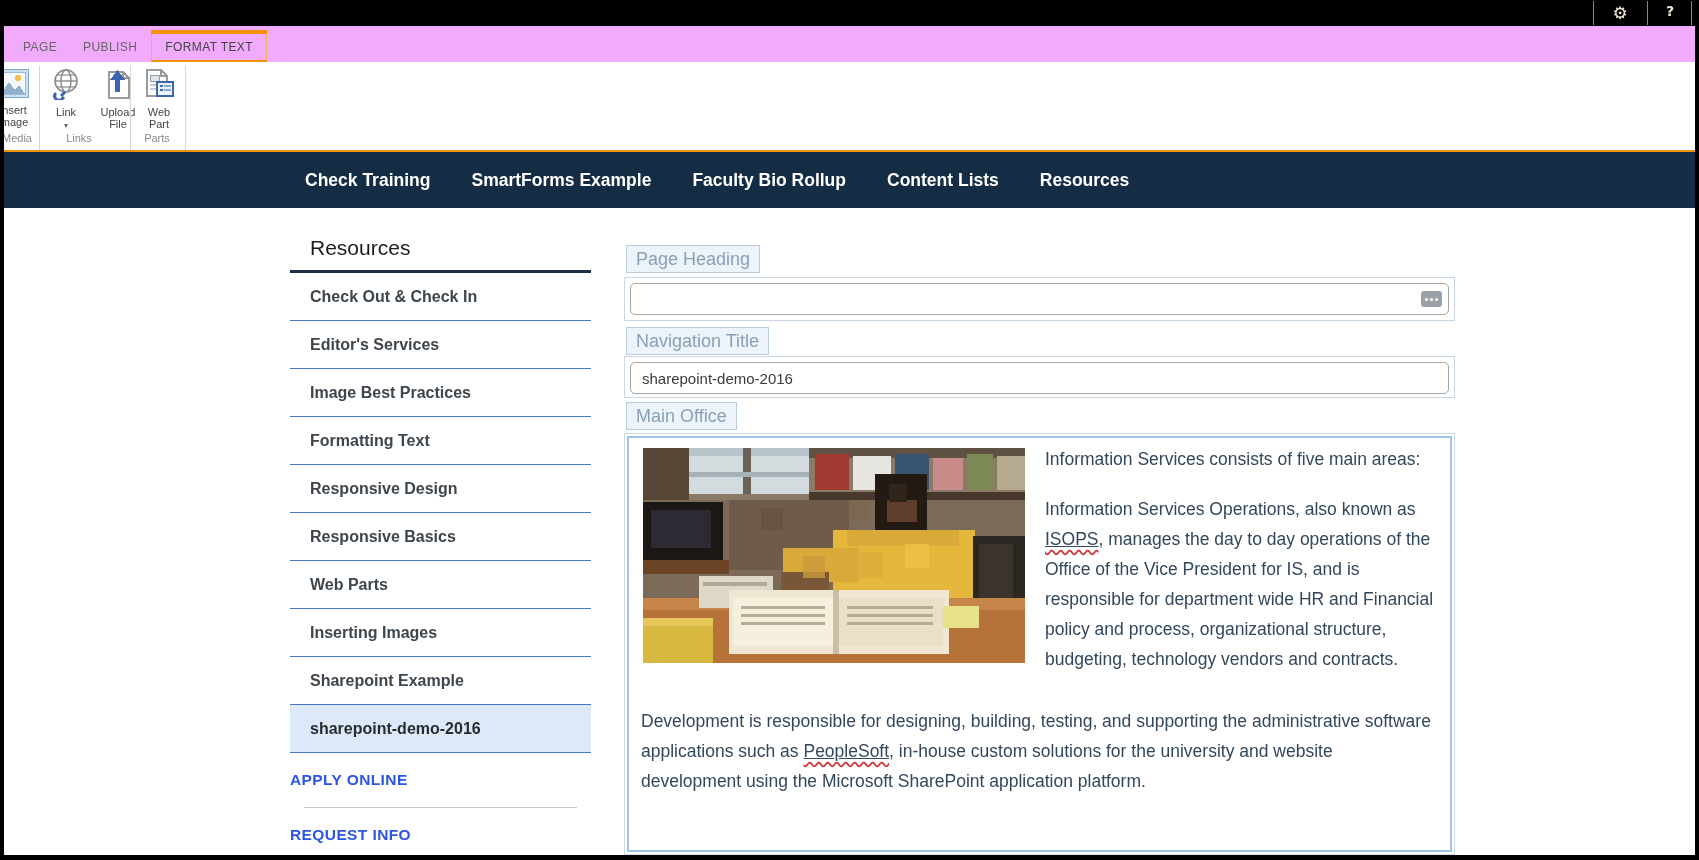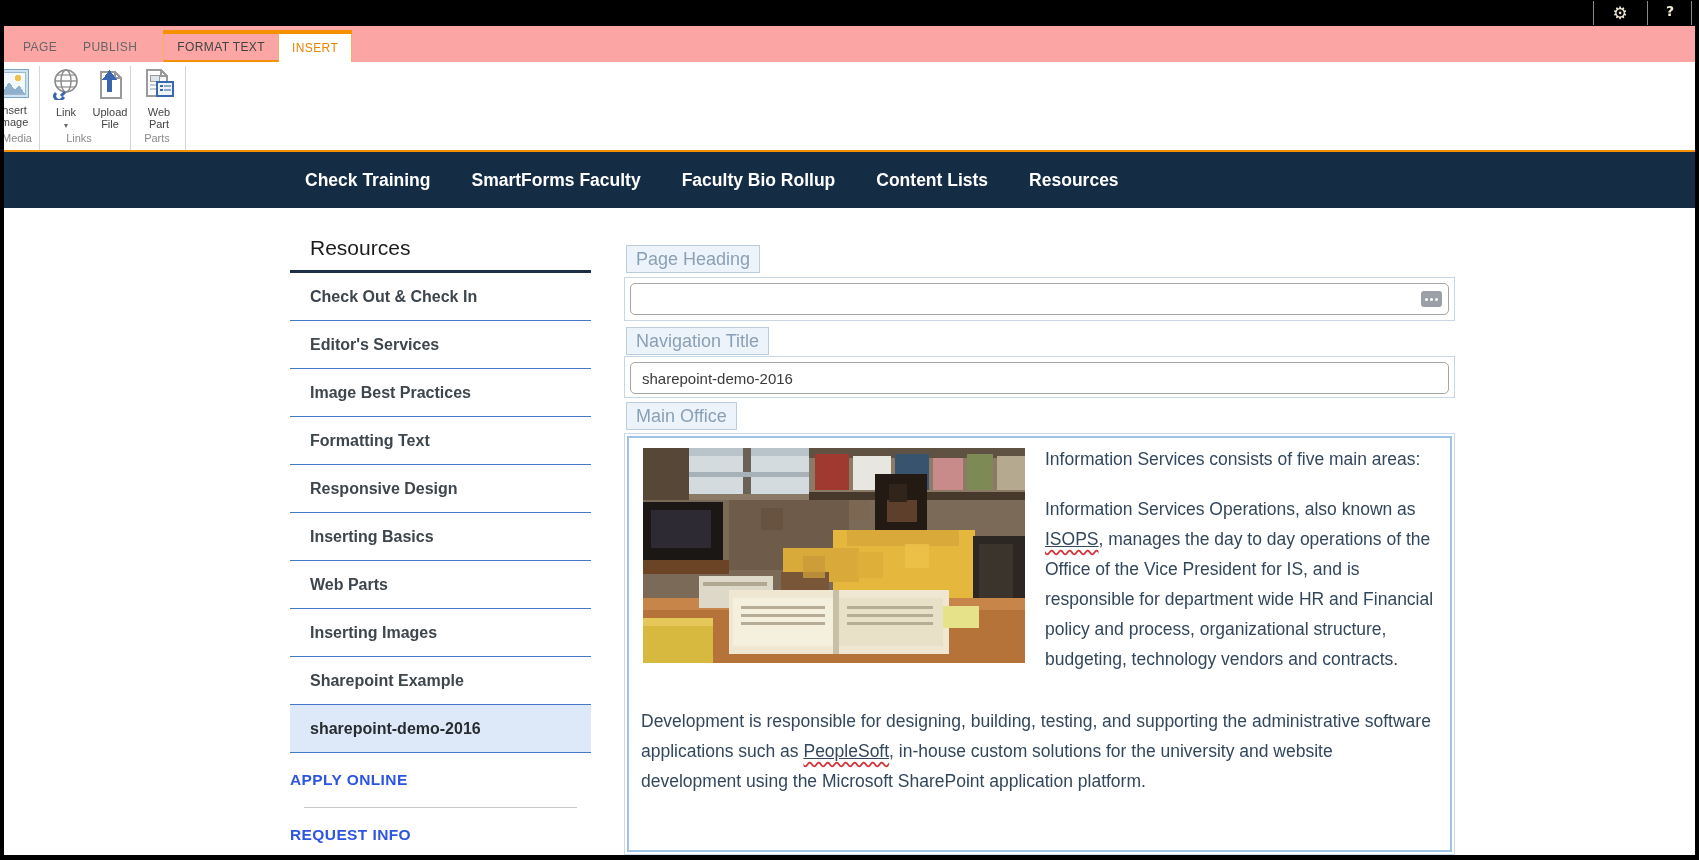--- a/index.html
+++ b/index.html
@@ -8,23 +8,23 @@
 
   
   .suite-bar{position:absolute;top:0;left:0;width:1699px;height:26px;background:#000;}
   .suite-sep{position:absolute;top:1px;height:24px;width:1px;background:#8a8a8a;}
   .suite-icon{position:absolute;top:3px;width:34px;text-align:center;color:#f3ecd9;font-family:"DejaVu Sans",sans-serif;}
 
   
   #app{position:absolute;top:26px;left:4px;right:4px;bottom:5px;background:#fff;overflow:hidden;}
 
   
-  .tab-row{position:absolute;top:0;left:0;right:0;height:36px;background:#fca5a5;display:flex;align-items:flex-end;padding-left:6px;}
+  .tab-row{position:absolute;top:0;left:0;right:0;height:36px;background:#f0abfc;display:flex;align-items:flex-end;padding-left:6px;}
   .tab{font-size:12px;letter-spacing:.4px;color:#666;padding:0 13px;line-height:30px;height:30px;white-space:nowrap;cursor:pointer;}
-  .ctx-group{display:flex;height:32px;border-top:4px solid #f49100;margin-left:13px;}
+  .ctx-group{display:flex;height:32px;border-top:4px solid #f49100;margin-left:1px;flex-direction:column;}
   .tab-ctx{color:#444;border-left:1px solid #f2b25c;border-right:1px solid #f2b25c;border-bottom:2px solid #f49100;line-height:26px;height:28px;}
   .tab-active{color:#e98300;border-right:1px solid #f2b25c;background:#fff;line-height:28px;height:28px;}
 
   
   .ribbon{position:absolute;top:36px;left:0;right:0;height:88px;background:#fff;}
   .rb-divider{position:absolute;top:4px;height:100px;width:1px;background:#d6d6d6;}
   .rb-btn{position:absolute;top:6px;text-align:center;color:#444;font-size:11px;line-height:12px;cursor:pointer;}
   .rb-btn .ic{display:block;margin:0 auto 4px auto;}
   .grp-label{position:absolute;top:70px;font-size:11px;color:#8a8a8a;text-align:center;}
   .caret{font-size:8px;color:#666;display:block;margin-top:2px;}
@@ -111,21 +111,21 @@
             <line x1="8" y1="19" x2="26" y2="19" stroke="#8a8a8a" stroke-width="1.2"></line>
             <path d="M7 25 q-3 3 0 6 q3 3 6 0 l2 -2" fill="none" stroke="#3a66b0" stroke-width="3"></path>
             <path d="M12 28 l4 -4" fill="none" stroke="#3a66b0" stroke-width="3"></path>
             <path d="M14 22 q3 -3 6 0 q3 3 0 6 l-2 2" fill="none" stroke="#3a66b0" stroke-width="3" opacity="0"></path>
           </svg>
         </span>
         <span>Link</span>
         <span class="caret">▾</span>
       </div>
 
-      <div class="rb-btn" style="left:80px;width:52px">
+      <div class="rb-btn" style="left:88px;width:52px">
         <span class="ic">
           <svg width="30" height="32" viewBox="0 0 30 32" shape-rendering="crispEdges">
             <path d="M6 4 L20 4 L26 10 L26 30 L6 30 Z" fill="#fff" stroke="#9a9a9a" stroke-width="1.5"></path>
             <path d="M20 4 L20 10 L26 10" fill="none" stroke="#9a9a9a" stroke-width="1.5"></path>
             <rect x="12" y="10" width="5" height="14" fill="#3a66b0"></rect>
             <path d="M7 12 L14.5 2 L22 12 Z" fill="#3a66b0"></path>
           </svg>
         </span>
         <span>Upload</span><br>
         <span>File</span>
@@ -156,35 +156,35 @@
 
       <div class="grp-label" style="left:-14px;width:54px">Media</div>
       <div class="grp-label" style="left:48px;width:54px">Links</div>
       <div class="grp-label" style="left:126px;width:54px">Parts</div>
     </div>
 
     <div class="orange-line"></div>
 
     <div class="top-nav">
       <span class="nav-item">Check Training</span>
-      <span class="nav-item">SmartForms Faculty</span>
+      <span class="nav-item">SmartForms Example</span>
       <span class="nav-item">Faculty Bio Rollup</span>
       <span class="nav-item">Content Lists</span>
       <span class="nav-item">Resources</span>
     </div>
 
     <div class="sidebar">
       <div class="sb-heading">Resources</div>
       <div class="sb-underline"></div>
       <div class="sb-item">Check Out &amp; Check In</div>
       <div class="sb-item">Editor's Services</div>
       <div class="sb-item">Image Best Practices</div>
       <div class="sb-item">Formatting Text</div>
       <div class="sb-item">Responsive Design</div>
-      <div class="sb-item">Inserting Basics</div>
+      <div class="sb-item">Responsive Basics</div>
       <div class="sb-item">Web Parts</div>
       <div class="sb-item">Inserting Images</div>
       <div class="sb-item">Sharepoint Example</div>
       <div class="sb-item active">sharepoint-demo-2016</div>
       <div class="sb-footer-link">APPLY ONLINE</div>
       <div class="sb-gray-line"></div>
       <div class="sb-footer-link">REQUEST INFO</div>
     </div>
 
     <div class="form">

